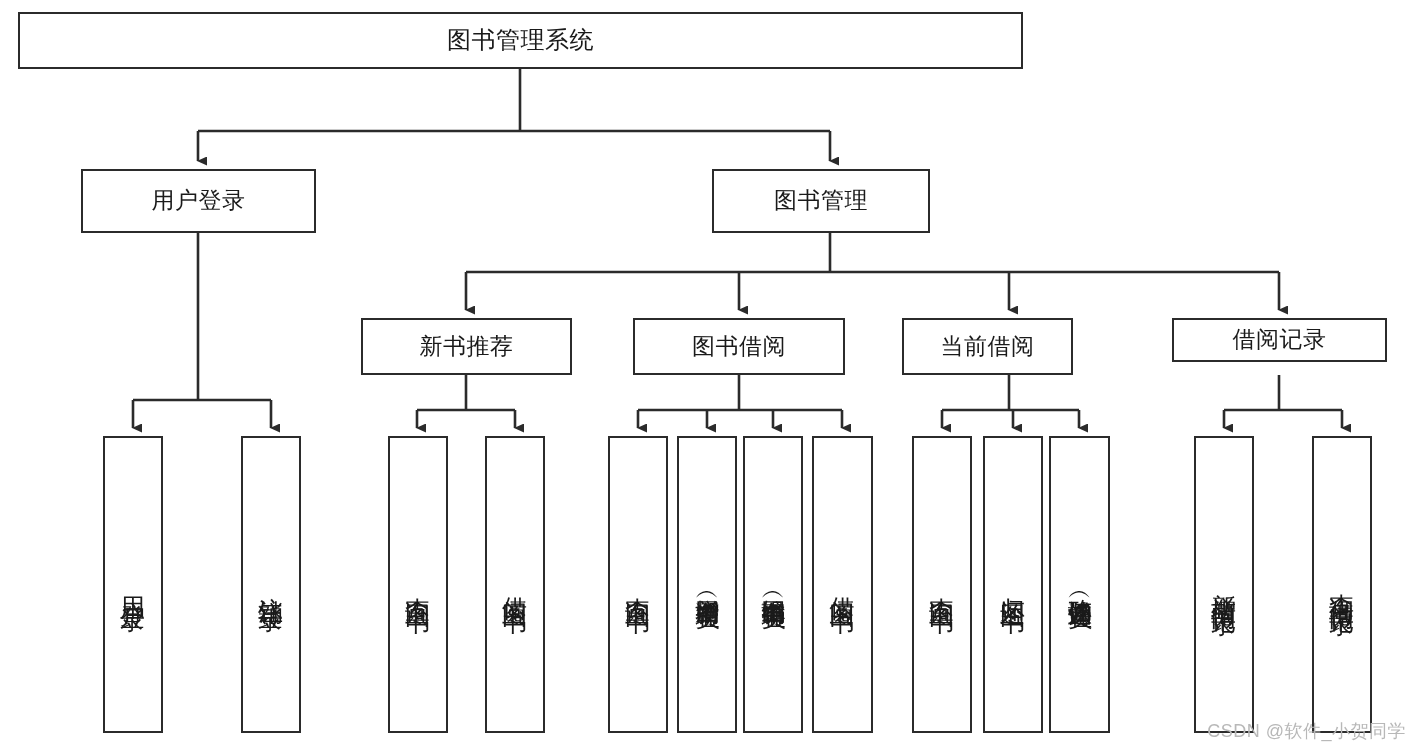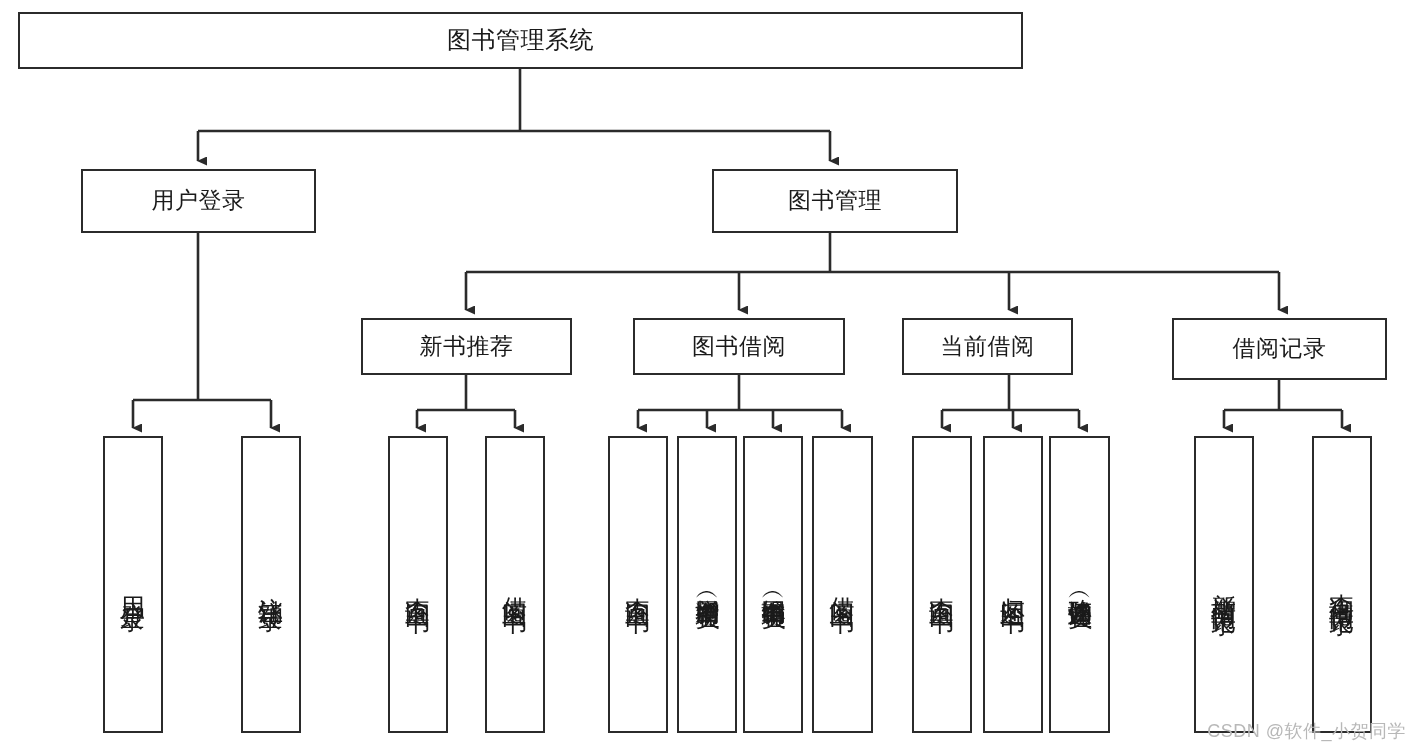--- a/index.html
+++ b/index.html
@@ -121,34 +121,34 @@
     </g>
   </svg>
 
   <div class="node root horiz" style="left:18px; top:12px; width:1005px; height:57px;">
     <span class="lbl">图书管理系统</span>
   </div>
 
   <div class="node horiz" style="left:81px; top:169px; width:235px; height:64px;">
     <span class="lbl">用户登录</span>
   </div>
-  <div class="node horiz" style="left:712px; top:169px; width:246px; height:64px;">
+  <div class="node horiz" style="left:712px; top:169px; width:218px; height:64px;">
     <span class="lbl">图书管理</span>
   </div>
 
   <div class="node horiz" style="left:361px; top:318px; width:211px; height:57px;">
     <span class="lbl">新书推荐</span>
   </div>
   <div class="node horiz" style="left:633px; top:318px; width:212px; height:57px;font-family:Liberation Serif, serif;">
     <span class="lbl">图书借阅</span>
   </div>
   <div class="node horiz" style="left:902px; top:318px; width:171px; height:57px;">
     <span class="lbl">当前借阅</span>
   </div>
-  <div class="node horiz" style="left:1172px; top:318px; width:215px; height:62px;">
+  <div class="node horiz" style="left:1172px; top:318px; width:215px; height:44px;">
     <span class="lbl">借阅记录</span>
   </div>
 
   <div class="node vert" style="left:103px; top:436px; width:60px; height:297px;">
     <span class="lbl">用户登录</span>
   </div>
   <div class="node vert" style="left:241px; top:436px; width:60px; height:297px;">
     <span class="lbl">注销登录</span>
   </div>
 

